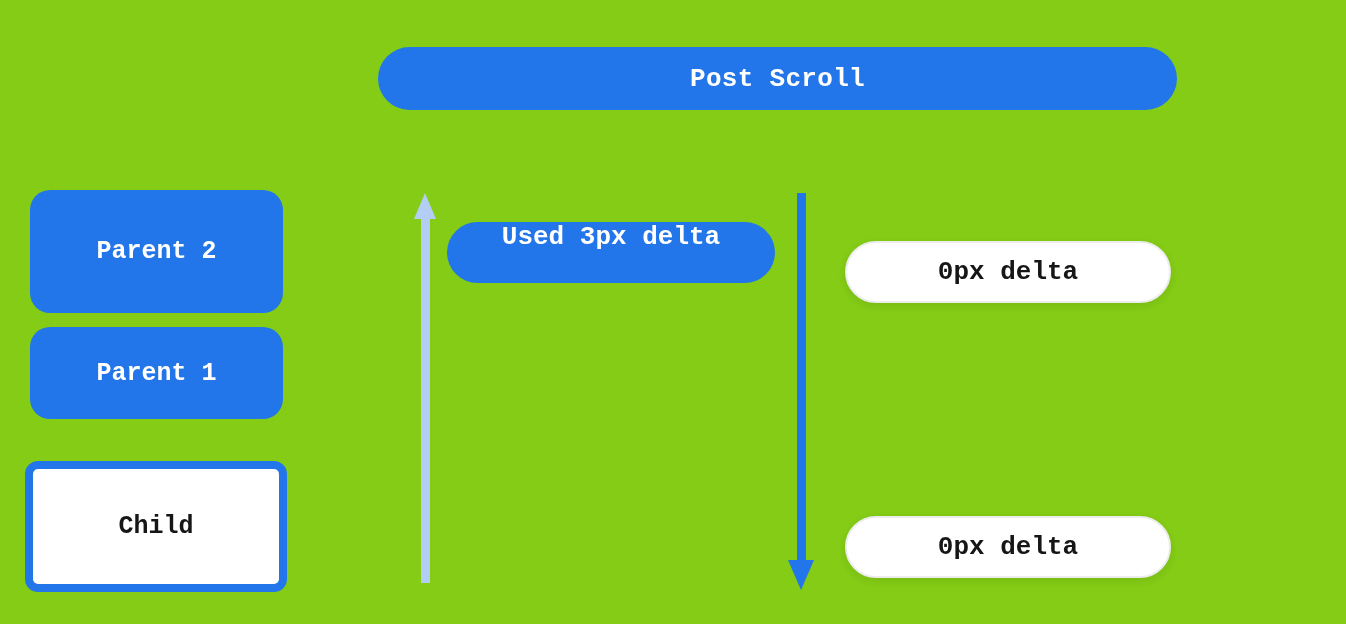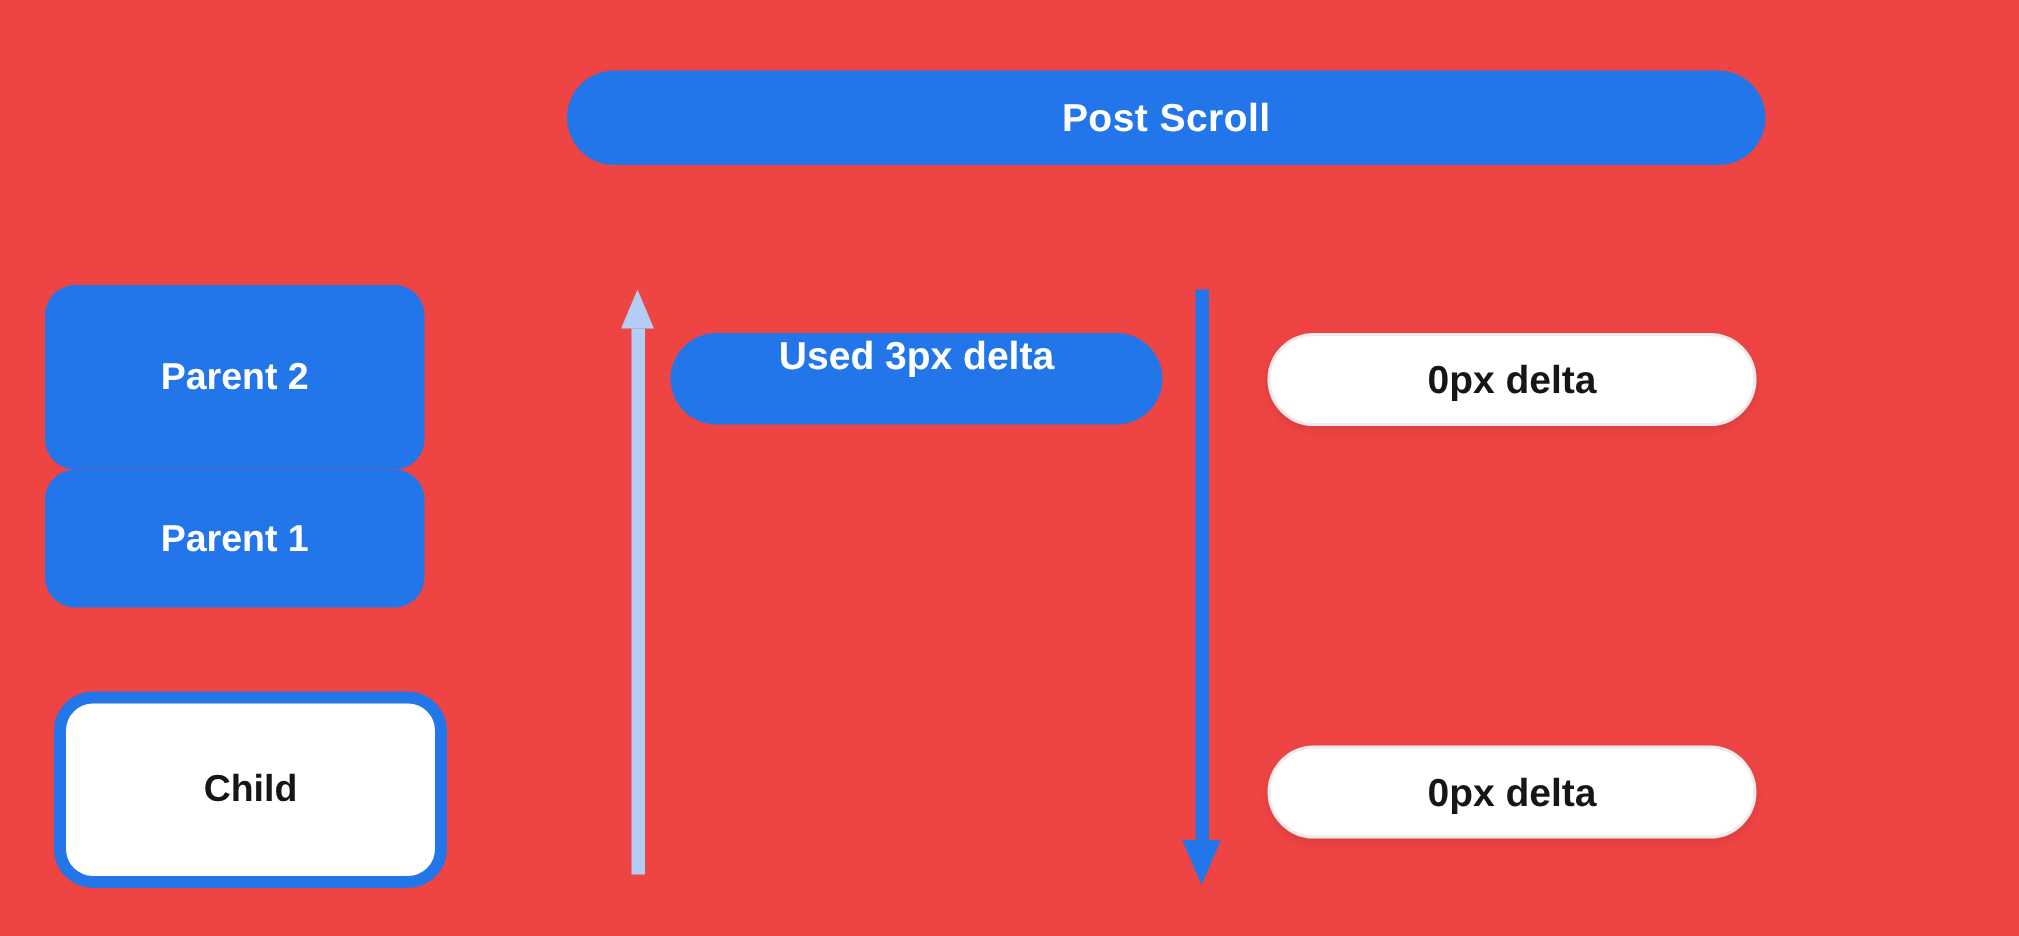--- a/index.html
+++ b/index.html
@@ -1,21 +1,21 @@
 <!DOCTYPE html>
 <html><head>
 <meta charset="utf-8">
 <style>
   html, body { margin: 0; padding: 0; background: #ffffff; }
   .canvas {
     position: relative;
     width: 1346px;
     height: 624px;
-    background: #ef4444;
-    font-family: Liberation Sans, sans-serif;
+    background: #84cc16;
+    font-family: Liberation Mono, monospace;
     overflow: hidden;
   }
 
   
   .header-pill {
     position: absolute;
     left: 378px; top: 47px;
     width: 799px; height: 63px;
     background: #2376e9;
     border-radius: 32px;
@@ -33,28 +33,28 @@
     width: 253px; height: 123px;
     background: #2376e9;
     border-radius: 20px;
     display: flex; align-items: center; justify-content: center;
     color: #ffffff;
     font-weight: bold;
     font-size: 25px;
     text-align: right;
   }
   .parent-2 { top: 190px; }
-  .parent-1 { top: 313px; height: 92px; }
+  .parent-1 { top: 327px; height: 92px; }
   .child-box {
     position: absolute;
-    left: 36px; top: 461px;
+    left: 25px; top: 461px;
     width: 262px; height: 131px;
     background: #ffffff;
     border: 8px solid #2376e9;
-    border-radius: 26px;
+    border-radius: 13px;
     box-sizing: border-box;
     display: flex; align-items: center; justify-content: center;
     color: #161616;
     font-weight: 600;
     font-size: 25px;
   }
 
   
   .arrow { position: absolute; display: flex; flex-direction: column; align-items: center; }
   .arrow-up { left: 414px; top: 193px; width: 22px; height: 390px; }
@@ -92,20 +92,21 @@
     position: absolute;
     background: #ffffff;
     border: 2px solid #ececec;
     border-radius: 32px;
     box-sizing: border-box;
     box-shadow: 0 3px 8px rgba(0,0,0,0.09);
     display: flex; align-items: center; justify-content: center;
     color: #161616;
     font-weight: 600;
     font-size: 26px;
+    margin-top: 19px;
   }
   .zero-delta-top    { left: 845px; top: 222px; width: 326px; height: 62px; }
   .zero-delta-bottom { left: 845px; top: 497px; width: 326px; height: 62px; }
 </style>
 </head>
 <body>
 
 <div class="canvas">
 
   <div class="header-pill">

